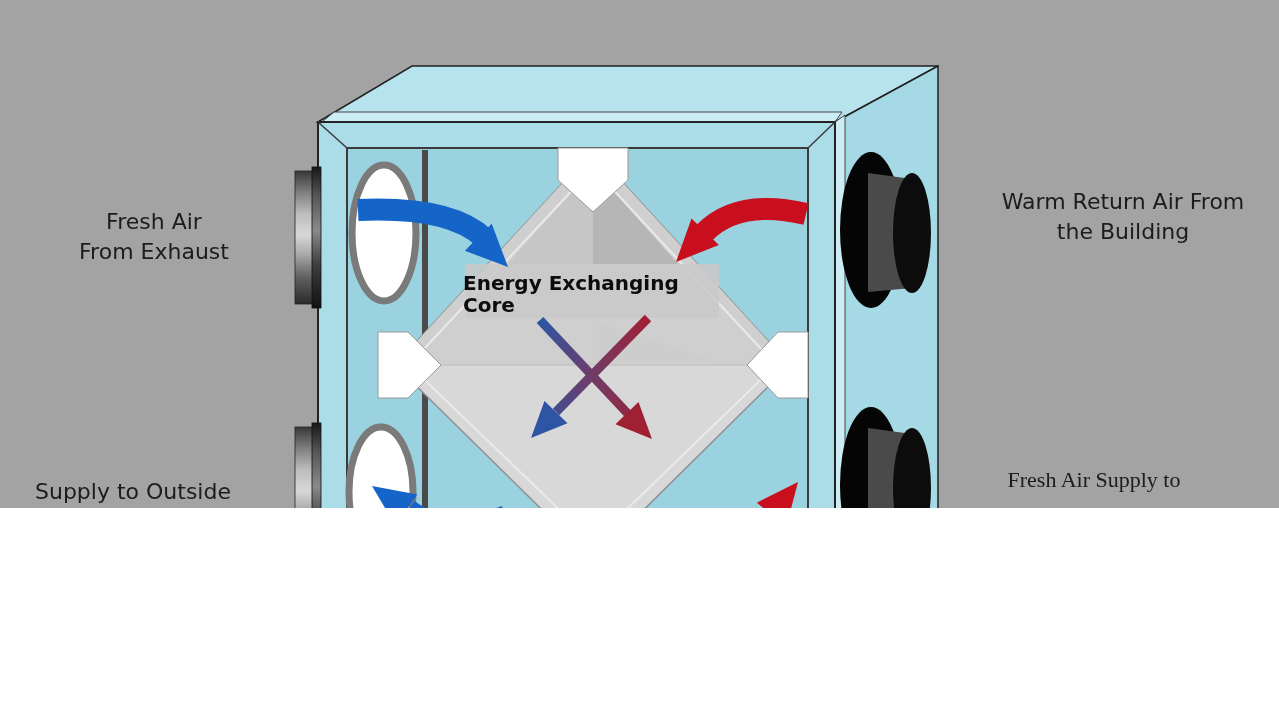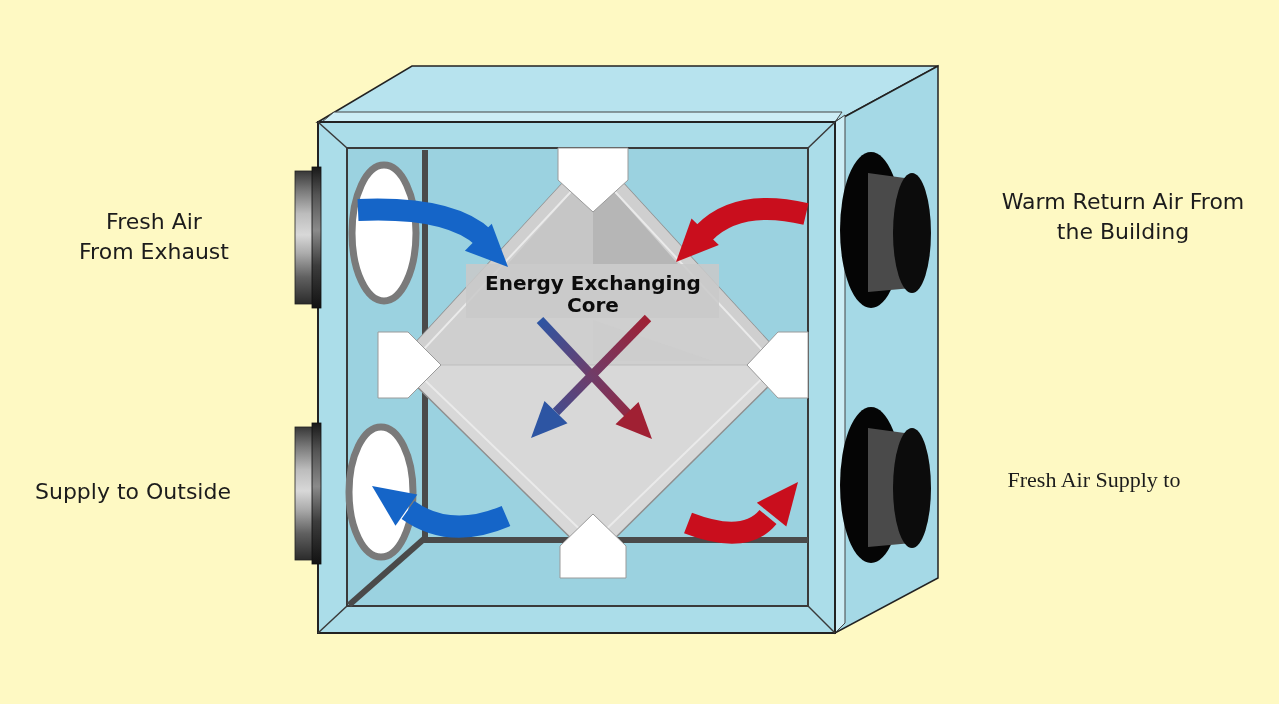--- a/index.html
+++ b/index.html
@@ -1,20 +1,20 @@
 <!DOCTYPE html>
 <html><head>
 <meta charset="utf-8">
 <style>
   html,body{margin:0;padding:0;background:#ffffff;}
-  #stage{position:relative;width:1279px;height:704px;background:#fef9c3;overflow:hidden;
+  #stage{position:relative;width:1279px;height:508px;background:#a3a3a3;overflow:hidden;
          font-family:"DejaVu Sans","Liberation Sans",sans-serif;}
   #unit-svg{position:absolute;left:0;top:0;}
   .outer-label{position:absolute;text-align:center;color:#1c1c1c;font-size:22px;line-height:30px;}
-  .core-label{position:absolute;text-align:center;color:#0c0c0c;font-size:20px;line-height:22px;font-weight:bold;}
+  .core-label{position:absolute;color:#0c0c0c;font-size:20px;line-height:22px;font-weight:bold;}
 </style>
 </head>
 <body>
 
 <div id="stage">
 
 <svg id="unit-svg" width="1279" height="718" viewBox="0 0 1279 718">
   <defs>
     <linearGradient id="ductBody" x1="0" y1="0" x2="0" y2="1">
       <stop offset="0" stop-color="#383838"></stop>

